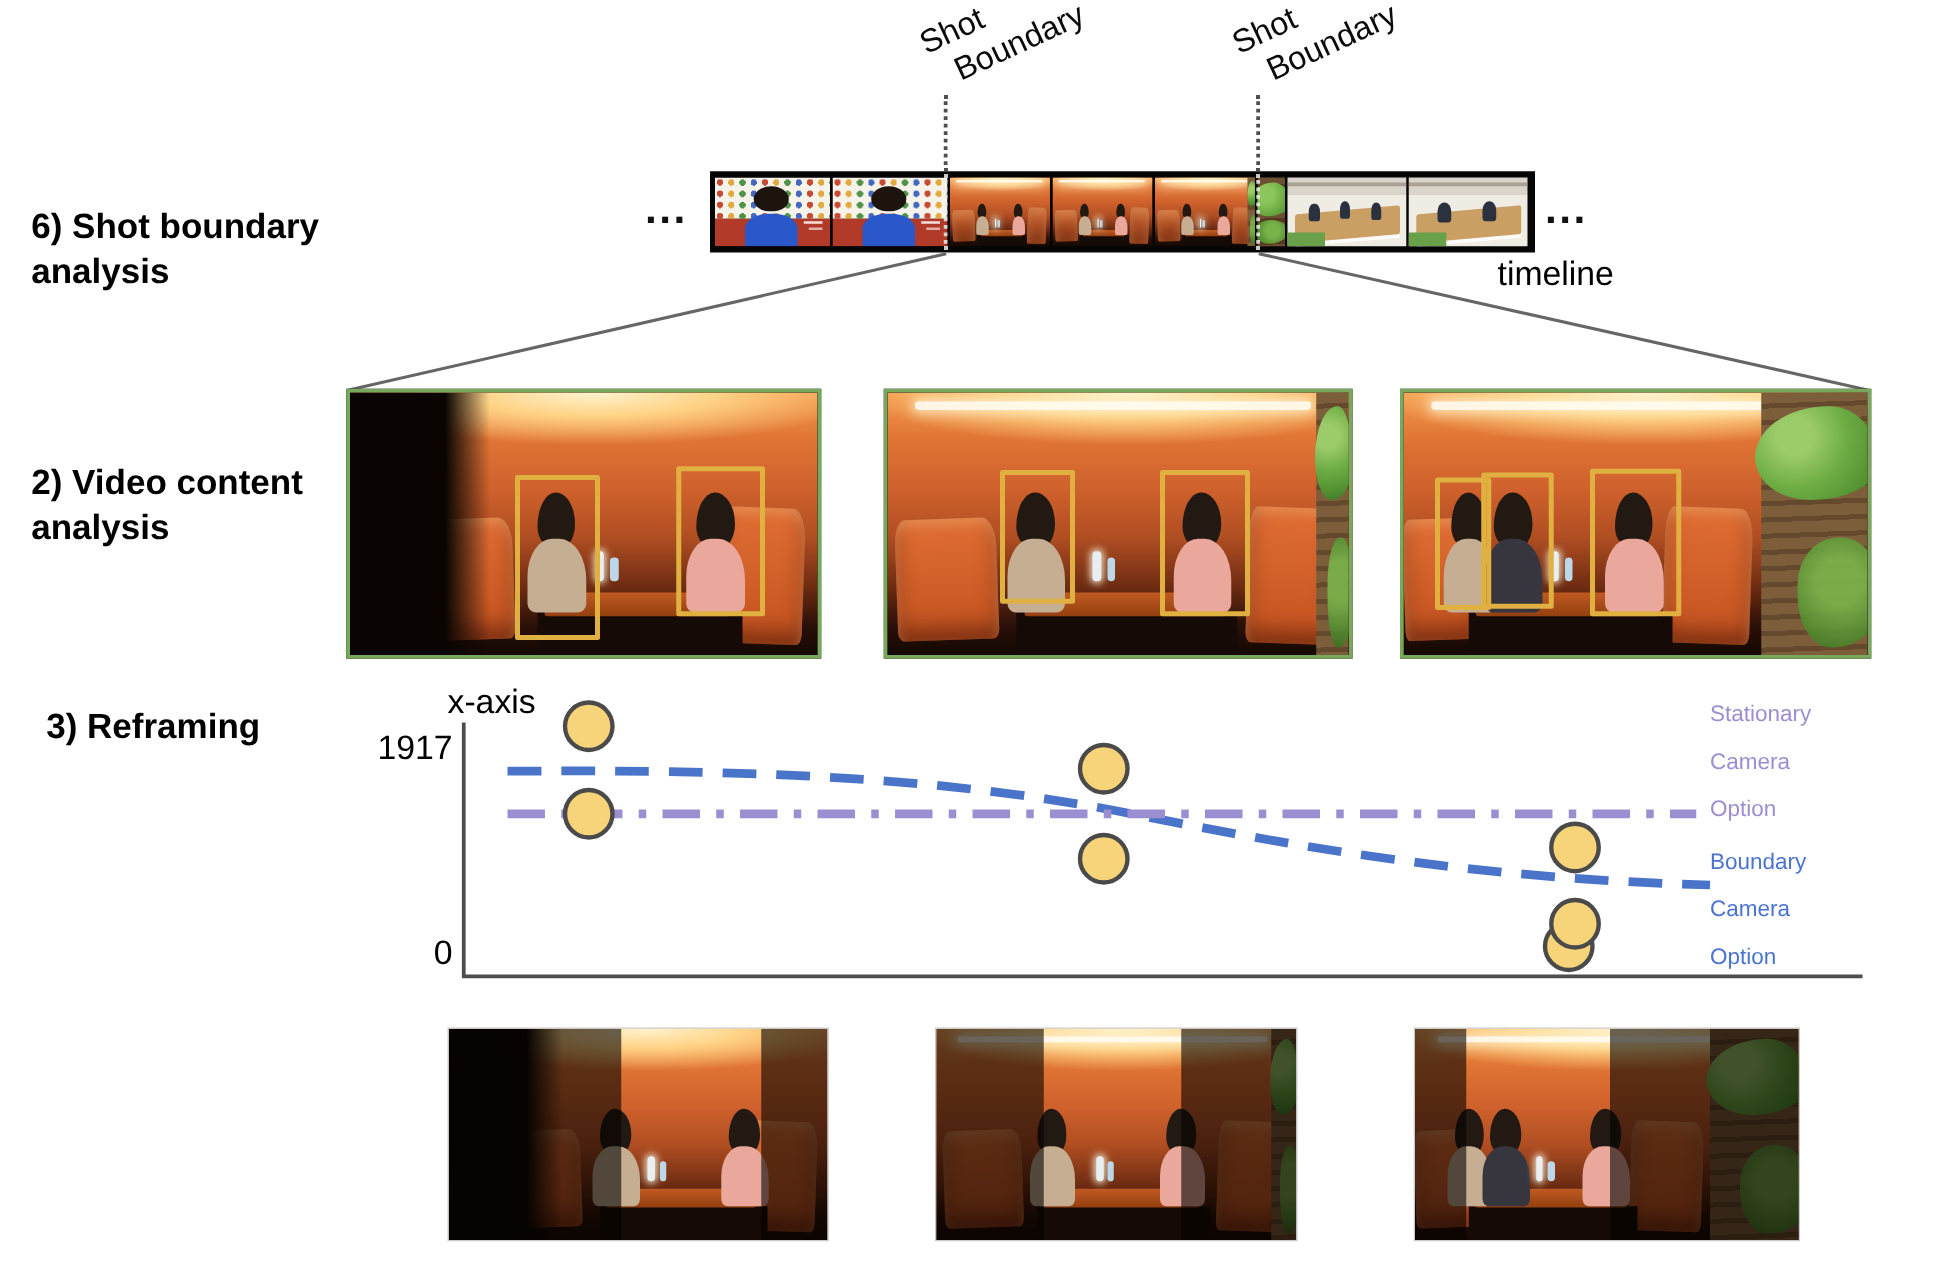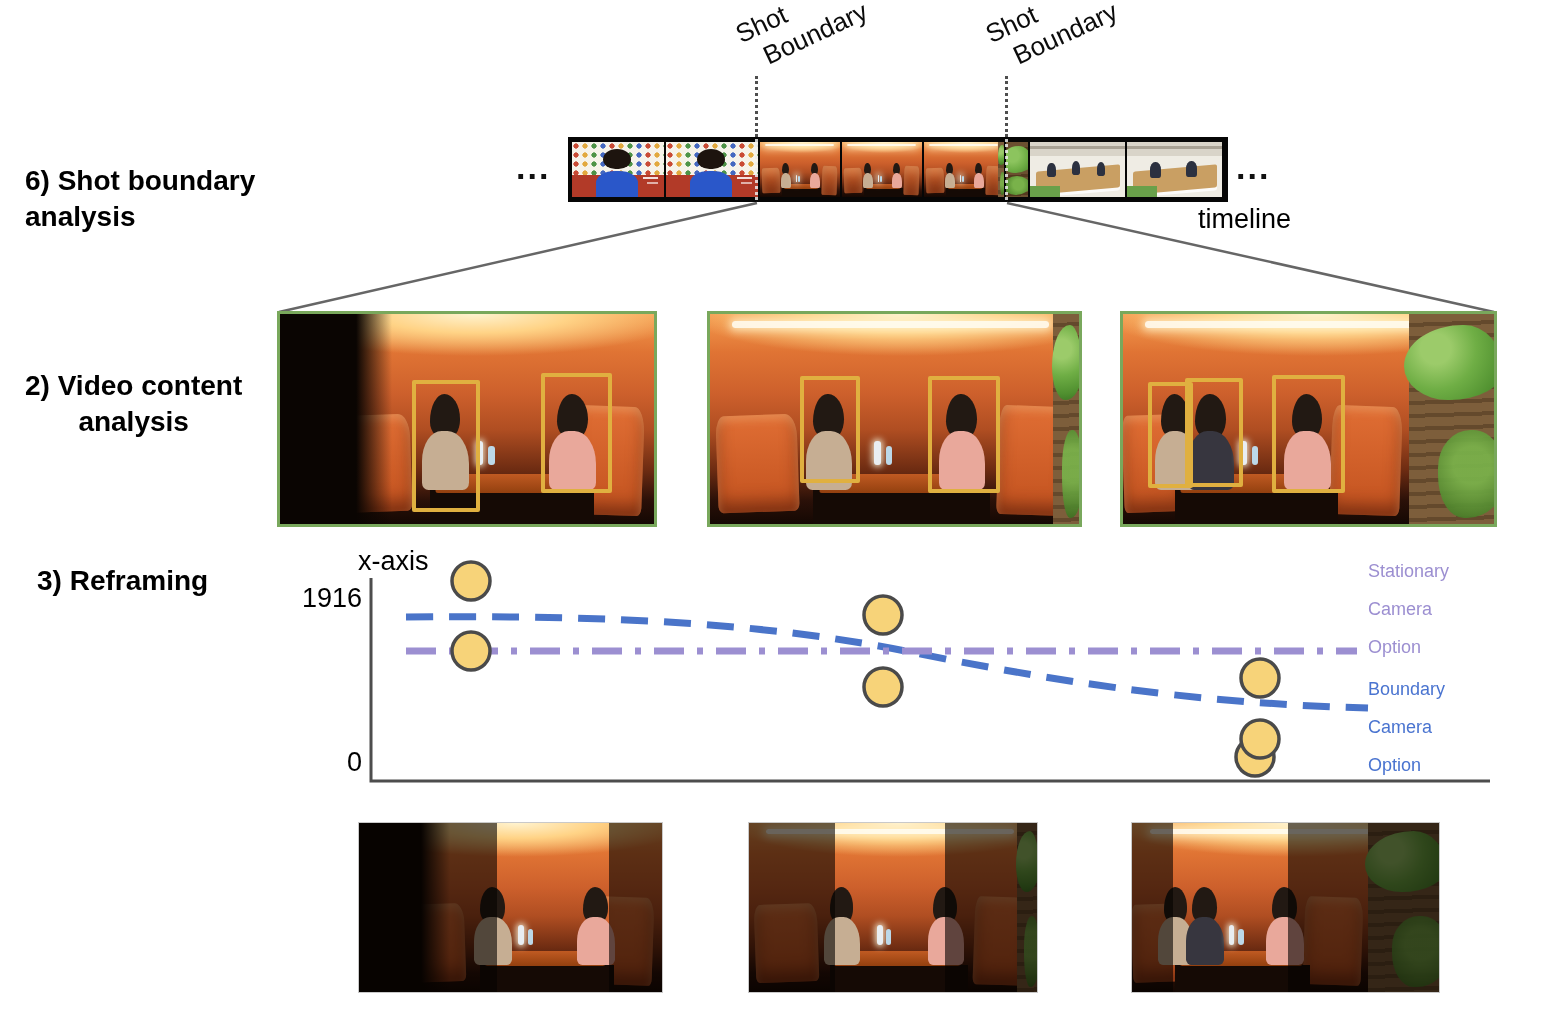--- a/index.html
+++ b/index.html
@@ -123,21 +123,21 @@
 </style>
 </head>
 <body>
 
 <div id="canvas">
 
   <div class="heading" style="left:25px;top:163px;">
     <div>6) Shot boundary</div>
     <div>analysis</div>
   </div>
-  <div class="heading" style="left:25px;top:368px;text-align:center;">
+  <div class="heading" style="left:25px;top:368px;">
     <div>2) Video content</div>
     <div>analysis</div>
   </div>
   <div class="heading" style="left:25px;top:563px;margin-left:12px;">
     <div>3) Reframing</div>
   </div>
 
   <div class="sb-label" style="left:757px;top:16px;">
     <div>Shot</div>
     <div class="sb-l2">Boundary</div>
@@ -280,21 +280,21 @@
       <circle cx="471" cy="651" r="19"></circle>
       <circle cx="883" cy="615" r="19"></circle>
       <circle cx="883" cy="687" r="19"></circle>
       <circle cx="1260" cy="678" r="19"></circle>
       <circle cx="1255" cy="757" r="19"></circle>
       <circle cx="1260" cy="739" r="19"></circle>
     </g>
   </svg>
 
   <div class="chart-label" style="left:335px;top:546px;margin-left:23px;">x-axis</div>
-  <div class="tick" style="left:296px;top:583px;">1916</div>
+  <div class="tick" style="left:296px;top:583px;">1917</div>
   <div class="tick" style="left:296px;top:747px;">0</div>
   <div class="legend leg-p" style="left:1368px;top:552px;">
     <div>Stationary</div>
     <div>Camera</div>
     <div>Option</div>
   </div>
   <div class="legend leg-b" style="left:1368px;top:670px;">
     <div>Boundary</div>
     <div>Camera</div>
     <div>Option</div>

